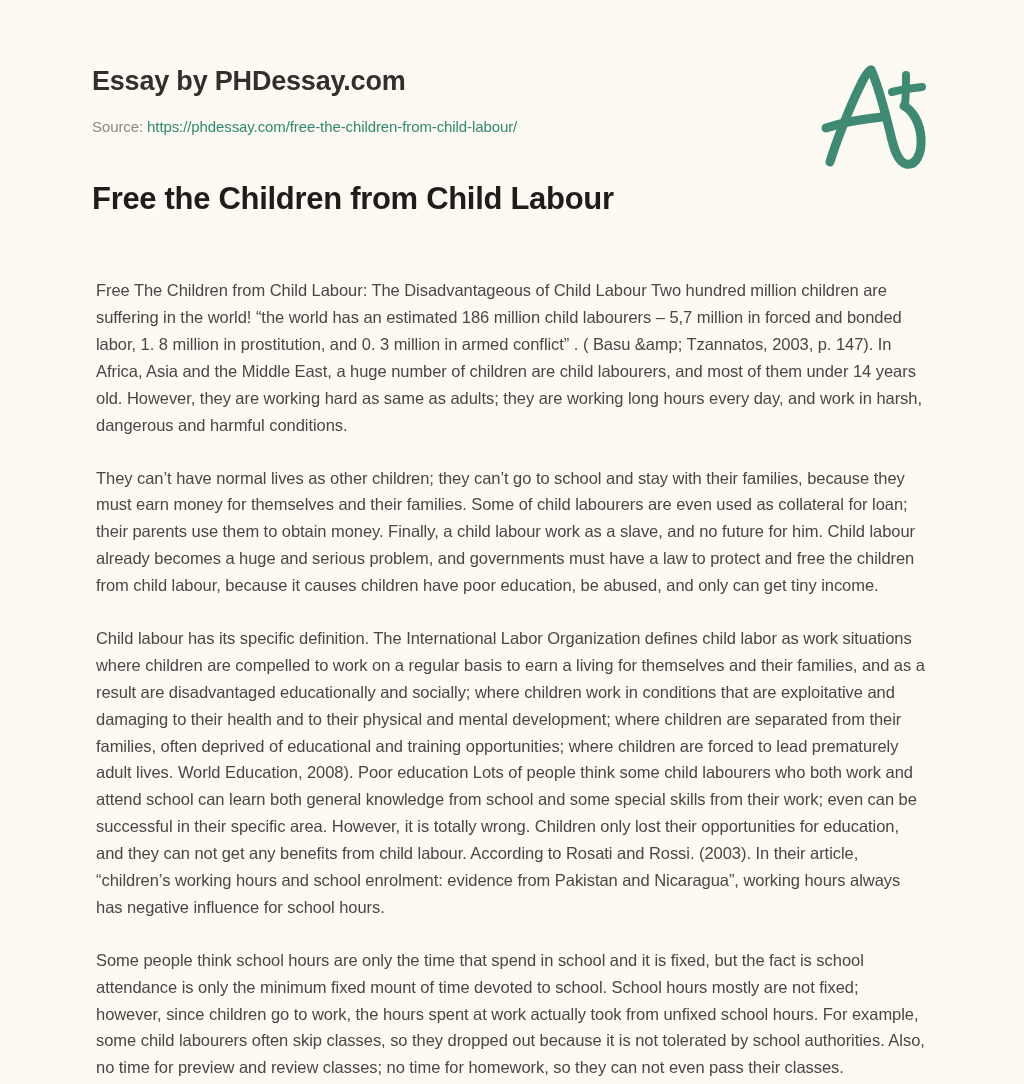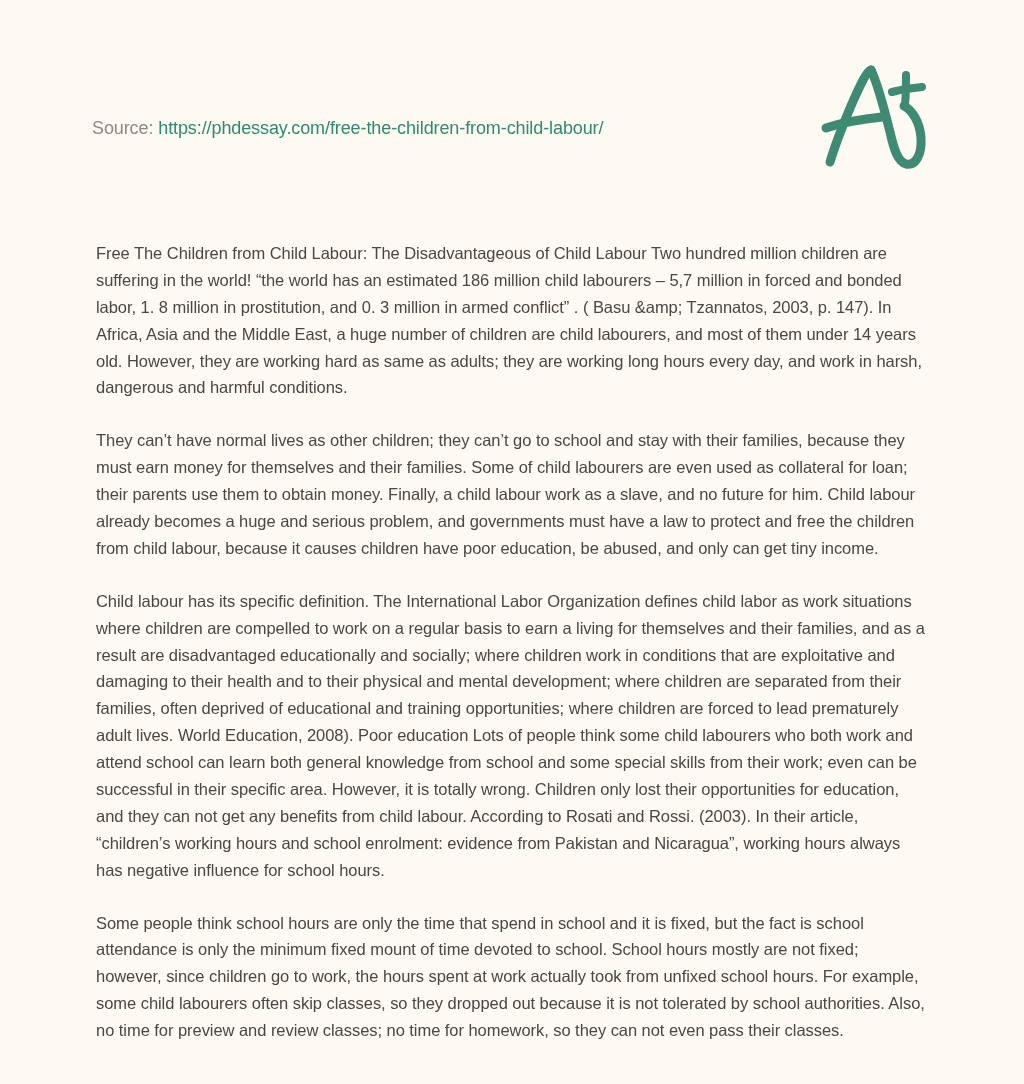--- a/index.html
+++ b/index.html
@@ -39,21 +39,21 @@
     font-weight: 700;
     color: #332f2c;
     letter-spacing: -0.2px;
     white-space: nowrap;
   }
 
   .source-line {
     position: absolute;
     left: 92px;
     top: 118px;
-    font-size: 18px;
+    font-size: 15px;
     color: #8d8883;
     white-space: nowrap;
     letter-spacing: -0.1px;
   }
 
   .source-link {
     color: #2f8a71;
     text-decoration: none;
   }
 
@@ -108,20 +108,21 @@
 
   .spacer-title-body { height: 56px; }
 </style>
 </head>
 <body>
 
 <div class="page">
 
   <div class="header">
 
+    <div class="brand-title">Essay by PHDessay.com</div>
 
     <div class="source-line">
       <span>Source:</span>
       <span class="source-link">https://phdessay.com/free-the-children-from-child-labour/</span>
     </div>
 
     <div class="logo">
       <svg width="130" height="116" viewBox="0 0 130 116" xmlns="http://www.w3.org/2000/svg">
         <g fill="none" stroke="#3f8a72" stroke-linecap="round" stroke-linejoin="round">
 
@@ -137,20 +138,21 @@
           <path d="M100 17 C100 26, 100 38, 99 46" stroke-width="8"></path>
         </g>
       </svg>
     </div>
 
   </div>
 
   <div class="article">
     <div class="article-inner">
 
+      <h1 class="essay-title">Free the Children from Child Labour</h1>
 
       <div class="spacer-title-body"></div>
 
       <div class="body-text">
         <p>Free The Children from Child Labour: The Disadvantageous of Child Labour Two hundred million children are suffering in the world! “the world has an estimated 186 million child labourers – 5,7 million in forced and bonded labor, 1. 8 million in prostitution, and 0. 3 million in armed conflict” . ( Basu &amp;amp; Tzannatos, 2003, p. 147). In Africa, Asia and the Middle East, a huge number of children are child labourers, and most of them under 14 years old. However, they are working hard as same as adults; they are working long hours every day, and work in harsh, dangerous and harmful conditions.</p>
         <p>They can’t have normal lives as other children; they can’t go to school and stay with their families, because they must earn money for themselves and their families. Some of child labourers are even used as collateral for loan; their parents use them to obtain money. Finally, a child labour work as a slave, and no future for him. Child labour already becomes a huge and serious problem, and governments must have a law to protect and free the children from child labour, because it causes children have poor education, be abused, and only can get tiny income.</p>
         <p>Child labour has its specific definition. The International Labor Organization defines child labor as work situations where children are compelled to work on a regular basis to earn a living for themselves and their families, and as a result are disadvantaged educationally and socially; where children work in conditions that are exploitative and damaging to their health and to their physical and mental development; where children are separated from their families, often deprived of educational and training opportunities; where children are forced to lead prematurely adult lives. World Education, 2008). Poor education Lots of people think some child labourers who both work and attend school can learn both general knowledge from school and some special skills from their work; even can be successful in their specific area. However, it is totally wrong. Children only lost their opportunities for education, and they can not get any benefits from child labour. According to Rosati and Rossi. (2003). In their article, “children’s working hours and school enrolment: evidence from Pakistan and Nicaragua”, working hours always has negative influence for school hours.</p>
         <p>Some people think school hours are only the time that spend in school and it is fixed, but the fact is school attendance is only the minimum fixed mount of time devoted to school. School hours mostly are not fixed; however, since children go to work, the hours spent at work actually took from unfixed school hours. For example, some child labourers often skip classes, so they dropped out because it is not tolerated by school authorities. Also, no time for preview and review classes; no time for homework, so they can not even pass their classes.</p>
 
       </div>

